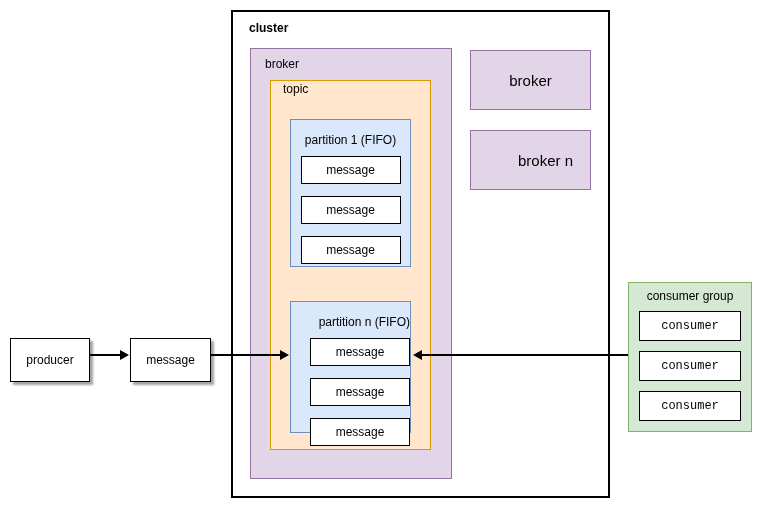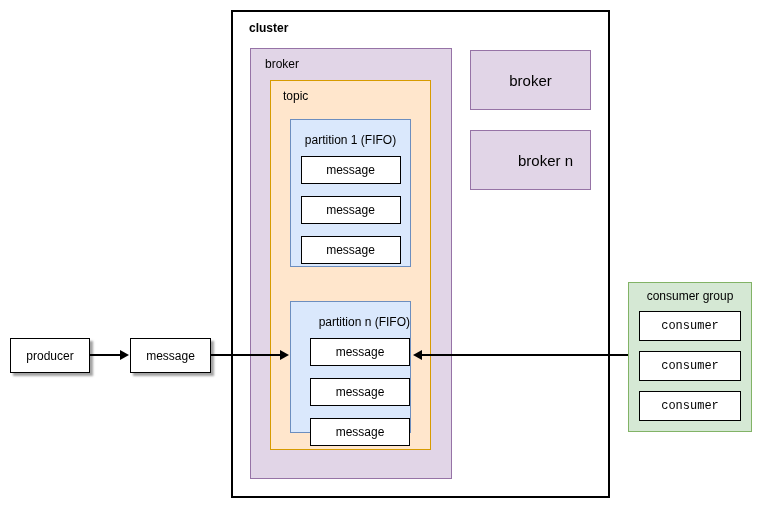--- a/index.html
+++ b/index.html
@@ -15,21 +15,21 @@
   .cluster-label{position:absolute;left:16px;top:9px;}
 
   
   .broker-main{left:17px;top:36px;width:202px;height:431px;
     background:var(--purple-fill,#e1d5e7);border:1px solid var(--purple-stroke,#9673a6);}
   .broker-main-label{position:absolute;left:14px;top:8px;}
 
   
   .topic{left:19px;top:31px;width:161px;height:370px;
     background:var(--orange-fill,#ffe6cc);border:1px solid var(--orange-stroke,#d79b00);}
-  .topic-label{position:absolute;left:12px;top:8px;}
+  .topic-label{position:absolute;left:12px;top:1px;}
 
   
   .partition{left:19px;width:121px;height:148px;
     background:var(--blue-fill,#dae8fc);border:1px solid var(--blue-stroke,#6c8ebf);
     display:flex;flex-direction:column;align-items:center;padding-top:13px;}
   .partition-1{top:38px;}
   .partition-n{top:220px;height:132px;align-items:flex-end;}
   .partition-label{margin-bottom:9px;}
 
   .message{box-sizing:border-box;width:100px;height:28px;background:#fff;
@@ -38,21 +38,21 @@
   .message + .message{margin-top:12px;}
 
   
   .broker-small{left:237px;width:121px;height:60px;
     background:var(--purple-fill,#e1d5e7);border:1px solid var(--purple-stroke,#9673a6);
     display:flex;align-items:center;justify-content:center;font-size:15px;}
   .broker-small.b1{top:38px;}
   .broker-small.b2{top:118px;padding-left:30px;}
 
   
-  .flow-node{box-sizing:border-box;position:absolute;top:338px;height:35px;background:#fff;
+  .flow-node{box-sizing:border-box;position:absolute;top:338px;height:44px;background:#fff;
     border:1.5px solid #000;display:flex;align-items:center;justify-content:center;
     font-size:12px;box-shadow:2.5px 2.5px 2px rgba(90,90,90,0.55);}
   .producer{left:10px;width:80px;}
   .produced-message{left:130px;width:81px;}
 
   
   .consumer-group{left:628px;top:282px;width:124px;height:150px;
     background:var(--green-fill,#d5e8d4);border:1px solid var(--green-stroke,#82b366);
     display:flex;flex-direction:column;align-items:center;padding-top:6px;}
   .consumer-group-label{margin-bottom:8px;}

